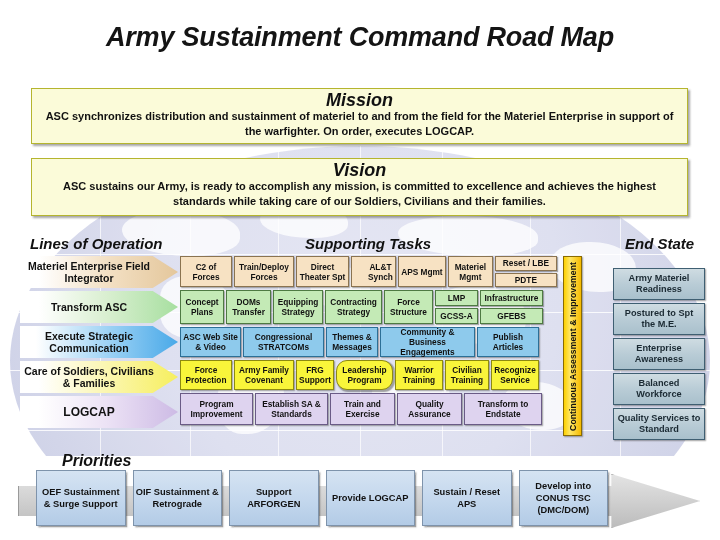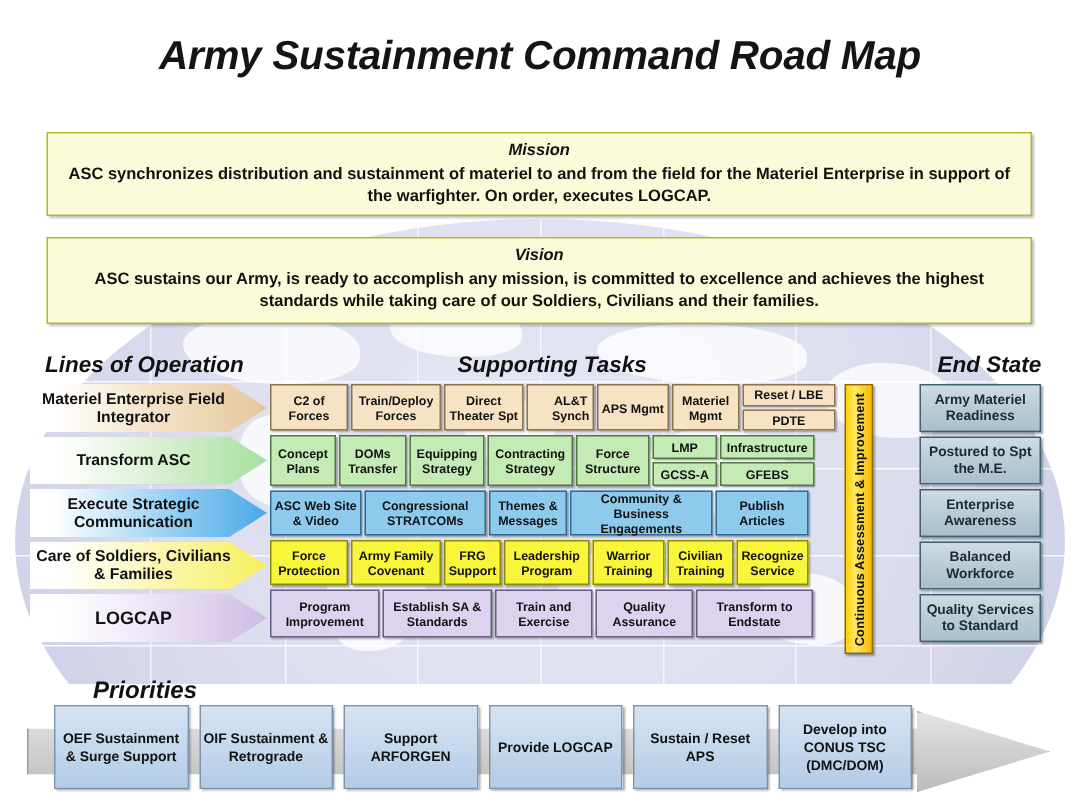--- a/index.html
+++ b/index.html
@@ -31,21 +31,21 @@
   
   .stmt{
     position:absolute;z-index:6;
     background:#fbfbd9;
     border:1.5px solid #b5b52e;
     box-shadow:1.5px 1.5px 2px rgba(60,60,60,.45);
     text-align:center;
     padding:4px 8px 5px 8px;
     box-sizing:border-box;
   }
-  .stmt .hd{font-size:11px;font-weight:bold;font-style:italic;line-height:15px;margin-bottom:1px;}
+  .stmt .hd{font-size:18px;font-weight:bold;font-style:italic;line-height:15px;margin-bottom:1px;}
   .stmt .bd{font-size:11px;font-weight:bold;line-height:14.5px;}
   #mission{left:31px;top:88px;width:657px;height:56px;}
   #vision{left:31px;top:158px;width:657px;height:58px;}
 
   
   .sechd{position:absolute;z-index:6;font-size:15px;font-weight:bold;font-style:italic;color:#111;}
   #hd-loo{left:30px;top:235px;}
   #hd-st{left:305px;top:235px;}
   #hd-es{left:625px;top:235px;}
 
@@ -96,21 +96,21 @@
     border:1px solid #8a6b00;
     box-shadow:1.3px 1.3px 1.3px rgba(70,70,70,.5);
     display:flex;align-items:center;justify-content:center;
   }
   .cai span{
     writing-mode:vertical-rl;transform:rotate(180deg);
     font-size:8.6px;font-weight:bold;color:#111;white-space:nowrap;letter-spacing:.1px;
   }
 
   
-  .es{position:absolute;left:613px;top:256px;width:81px;z-index:6;}
+  .es{position:absolute;left:613px;top:268px;width:92px;z-index:6;}
   .esc{
     box-sizing:border-box;height:32px;margin-bottom:3px;
     display:flex;align-items:center;justify-content:center;text-align:center;
     font-size:9.2px;font-weight:bold;line-height:11px;color:#1b2a33;
     background:linear-gradient(180deg,#cfdce2 0%,#b9ccd6 50%,#a9c0cc 100%);
     border:1.2px solid #3f5f72;
     box-shadow:1.3px 1.3px 1.3px rgba(70,70,70,.5);
     padding:1px 3px;
   }
 
@@ -232,21 +232,21 @@
         <div class="cell" style="flex: 0 0 61px;">ASC Web Site &amp;  Video</div>
         <div class="cell" style="flex: 0 0 81px;">Congressional STRATCOMs</div>
         <div class="cell" style="flex: 0 0 52px;">Themes &amp; Messages</div>
         <div class="cell" style="flex: 0 0 95px;">Community &amp; Business Engagements</div>
         <div class="cell" style="flex: 0 0 62px;">Publish Articles</div>
       </div>
       <div class="grow r4">
         <div class="cell" style="flex: 0 0 52px;">Force Protection</div>
         <div class="cell" style="flex: 0 0 60px;">Army Family Covenant</div>
         <div class="cell" style="flex: 0 0 38px;">FRG Support</div>
-        <div class="cell" style="flex: 0 0 57px;">Leadership Program</div>
+        <div class="cell" style="flex: 0 0 57px; border-radius: 11px;">Leadership Program</div>
         <div class="cell" style="flex: 0 0 48px;">Warrior Training</div>
         <div class="cell" style="flex: 0 0 44px;">Civilian Training</div>
         <div class="cell" style="flex: 0 0 48px;">Recognize Service</div>
       </div>
       <div class="grow r5">
         <div class="cell" style="flex: 0 0 73px;">Program Improvement</div>
         <div class="cell" style="flex: 0 0 73px;">Establish SA &amp; Standards</div>
         <div class="cell" style="flex: 0 0 65px;">Train and Exercise</div>
         <div class="cell" style="flex: 0 0 65px;">Quality Assurance</div>
         <div class="cell" style="flex: 0 0 78px;">Transform to Endstate</div>

